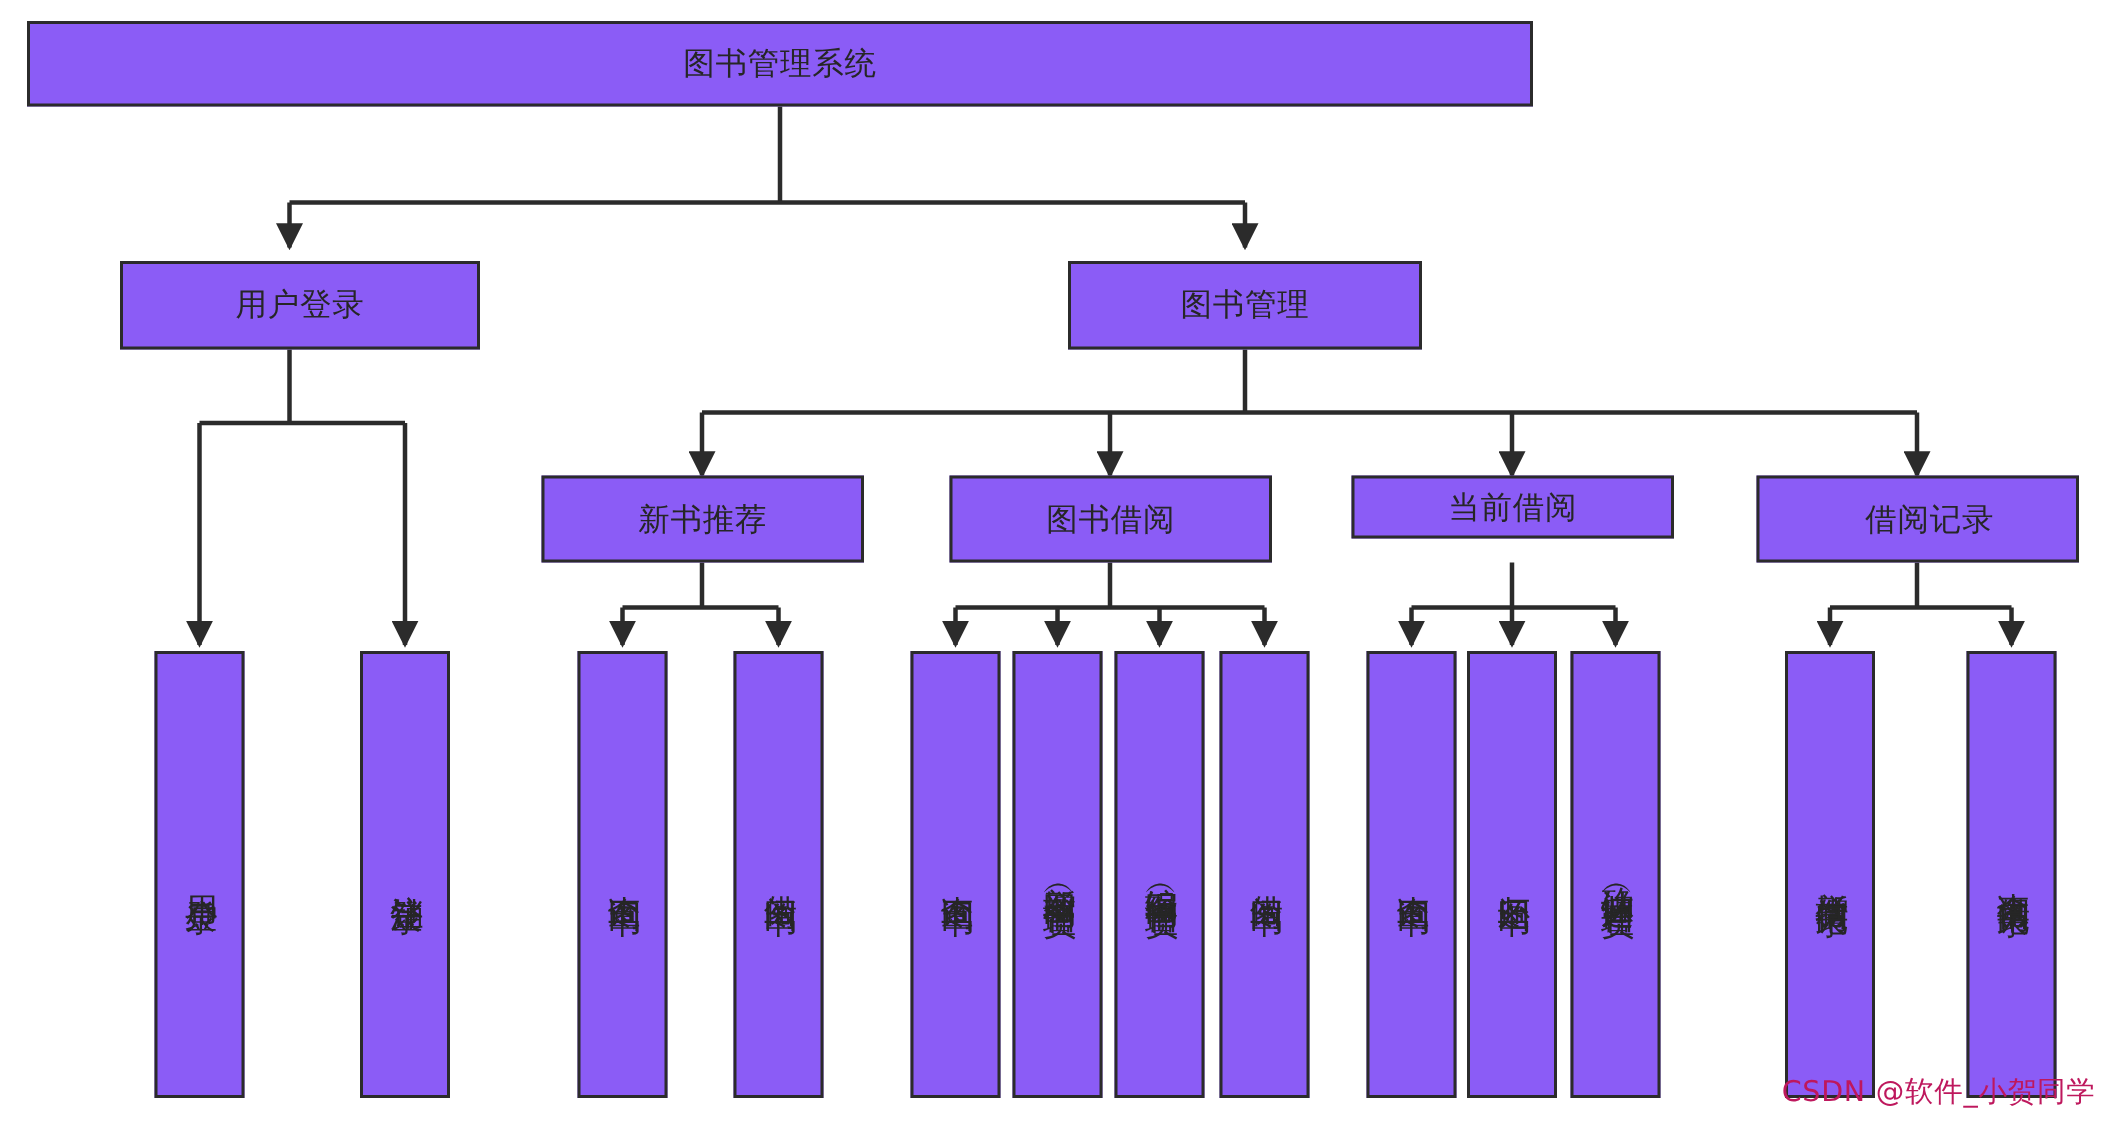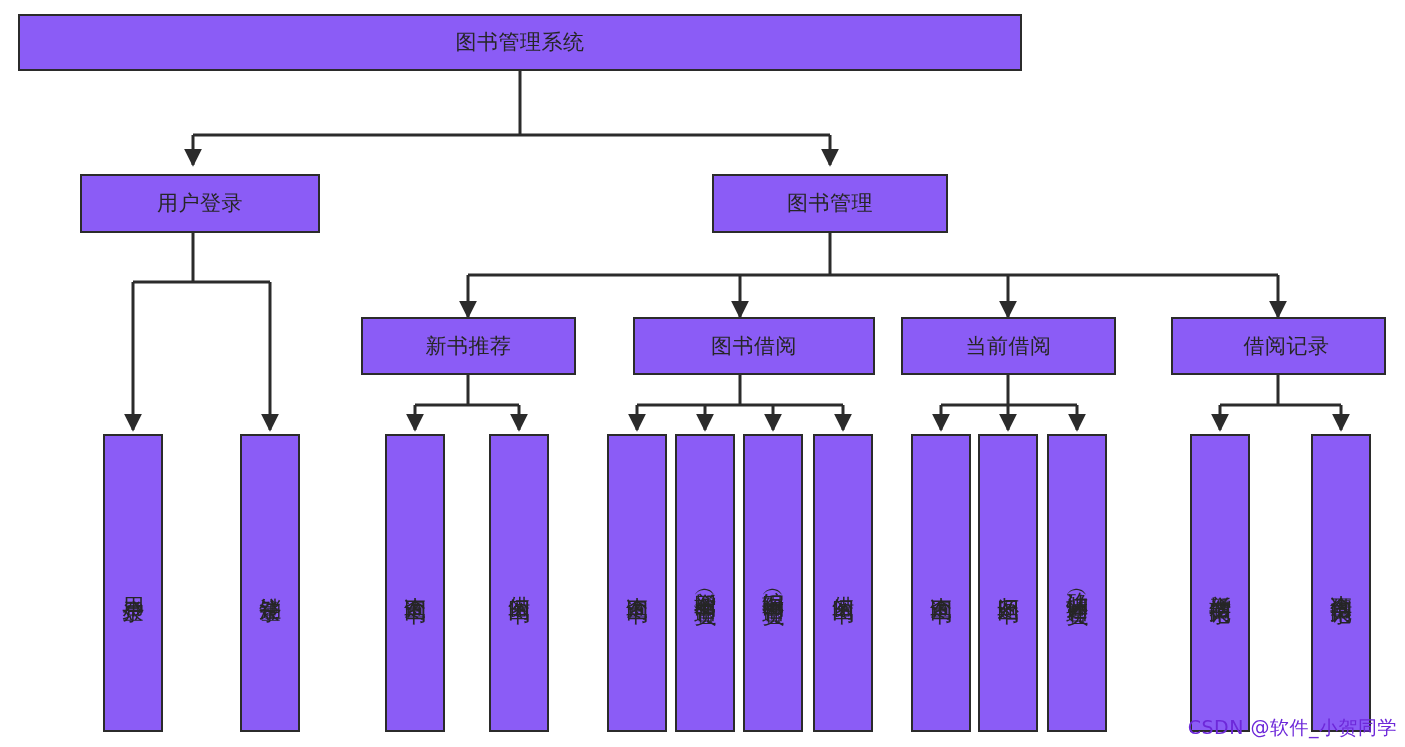--- a/index.html
+++ b/index.html
@@ -57,21 +57,21 @@
     font-size: 22px;
     line-height: 1.12;
     letter-spacing: 2px;
     white-space: nowrap;
   }
   #watermark {
     position: absolute;
     right: 8px;
     bottom: 6px;
     font-size: 19px;
-    color: #6d28d9;
+    color: #be185d;
     white-space: nowrap;
     letter-spacing: 0.5px;
   }
 </style>
 </head>
 <body>
 
 <div id="canvas">
 
   <svg id="edges" viewBox="0 0 1405 747" width="1405" height="747" xmlns="http://www.w3.org/2000/svg">
@@ -134,25 +134,25 @@
   </div>
 
   <div class="node horiz" style="left:712px; top:174px; width:236px; height:59px;">
     <span class="label">图书管理</span>
   </div>
 
   <div class="node horiz" style="left:361px; top:317px; width:215px; height:58px;">
     <span class="label">新书推荐</span>
   </div>
 
-  <div class="node horiz" style="left:633px; top:317px; width:242px; height:58px;">
+  <div class="node horiz" style="left:633px; top:317px; width:215px; height:58px;">
     <span class="label">图书借阅</span>
   </div>
 
-  <div class="node horiz" style="left:901px; top:317px; width:215px; height:58px;">
+  <div class="node horiz" style="left:901px; top:317px; width:215px; height:42px;">
     <span class="label">当前借阅</span>
   </div>
 
   <div class="node horiz" style="left:1171px; top:317px; width:215px; height:58px;padding-left:16px;">
     <span class="label">借阅记录</span>
   </div>
 
   <div class="node vert" style="left:103px; top:434px; width:60px; height:298px;">
     <span class="label">用户登录</span>
   </div>

